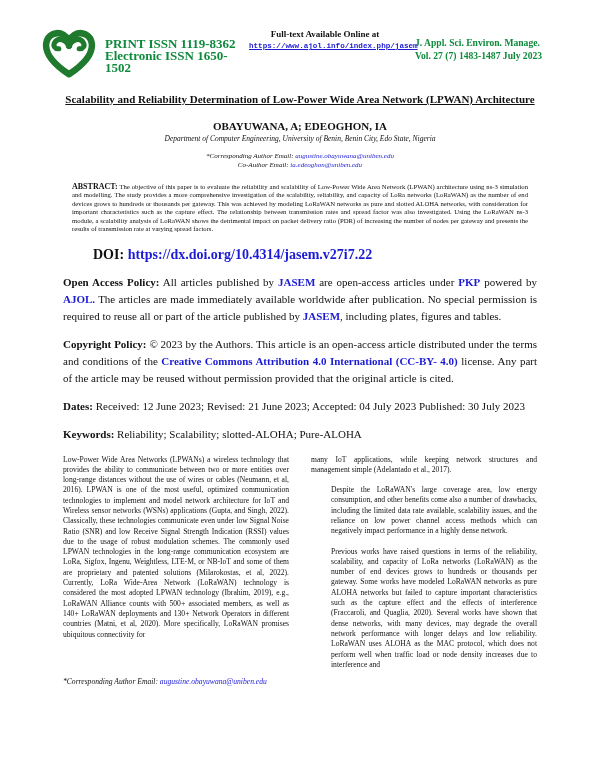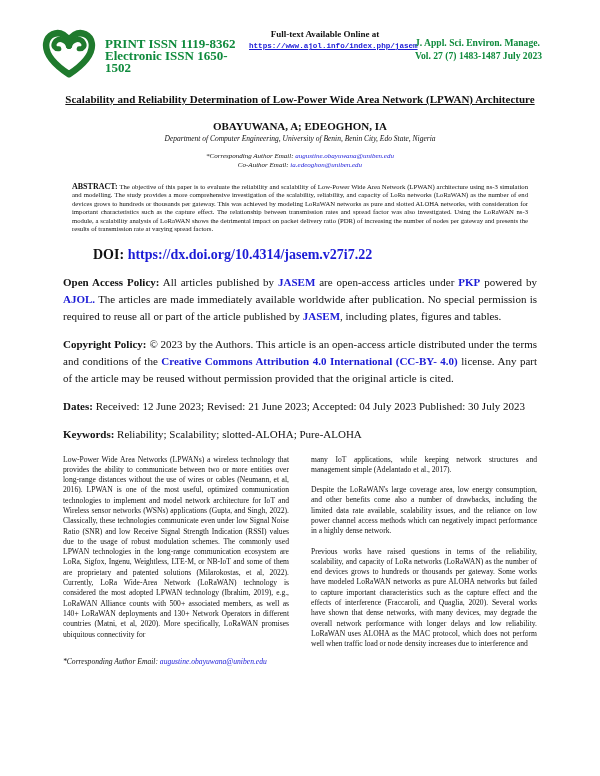--- a/index.html
+++ b/index.html
@@ -31,21 +31,21 @@
   .abstract b { font-size: 8px; }
   .doi-line { margin: 13px 93px 0; font-weight: bold; font-size: 14px; }
   .doi-line a { color: #1b1bd6; text-decoration: none; font-weight: bold; }
   .para { margin: 11px 63px 0; text-align: justify; font-size: 11px; line-height: 17px; }
   .para b { font-weight: bold; }
   .blue { color: #1b1bd6; font-weight: bold; text-decoration: none; }
   .ital { font-style: italic; }
   
   .columns { display: flex; gap: 22px; margin: 12px 63px 0; }
   .col { flex: 1; text-align: justify; font-size: 7.6px; line-height: 10.3px; }
-  .col p + p { margin-top: 10px; }
+  .col p + p { margin-top: 10px; margin-left: 20px; }
   .footnote { margin: 7px 63px 0; font-style: italic; font-size: 7.6px; }
 </style>
 </head>
 <body>
 
 <div class="page">
 
   <div class="hdr">
     <div class="logo-box">
       <svg width="58" height="52" viewBox="0 0 60 56">

